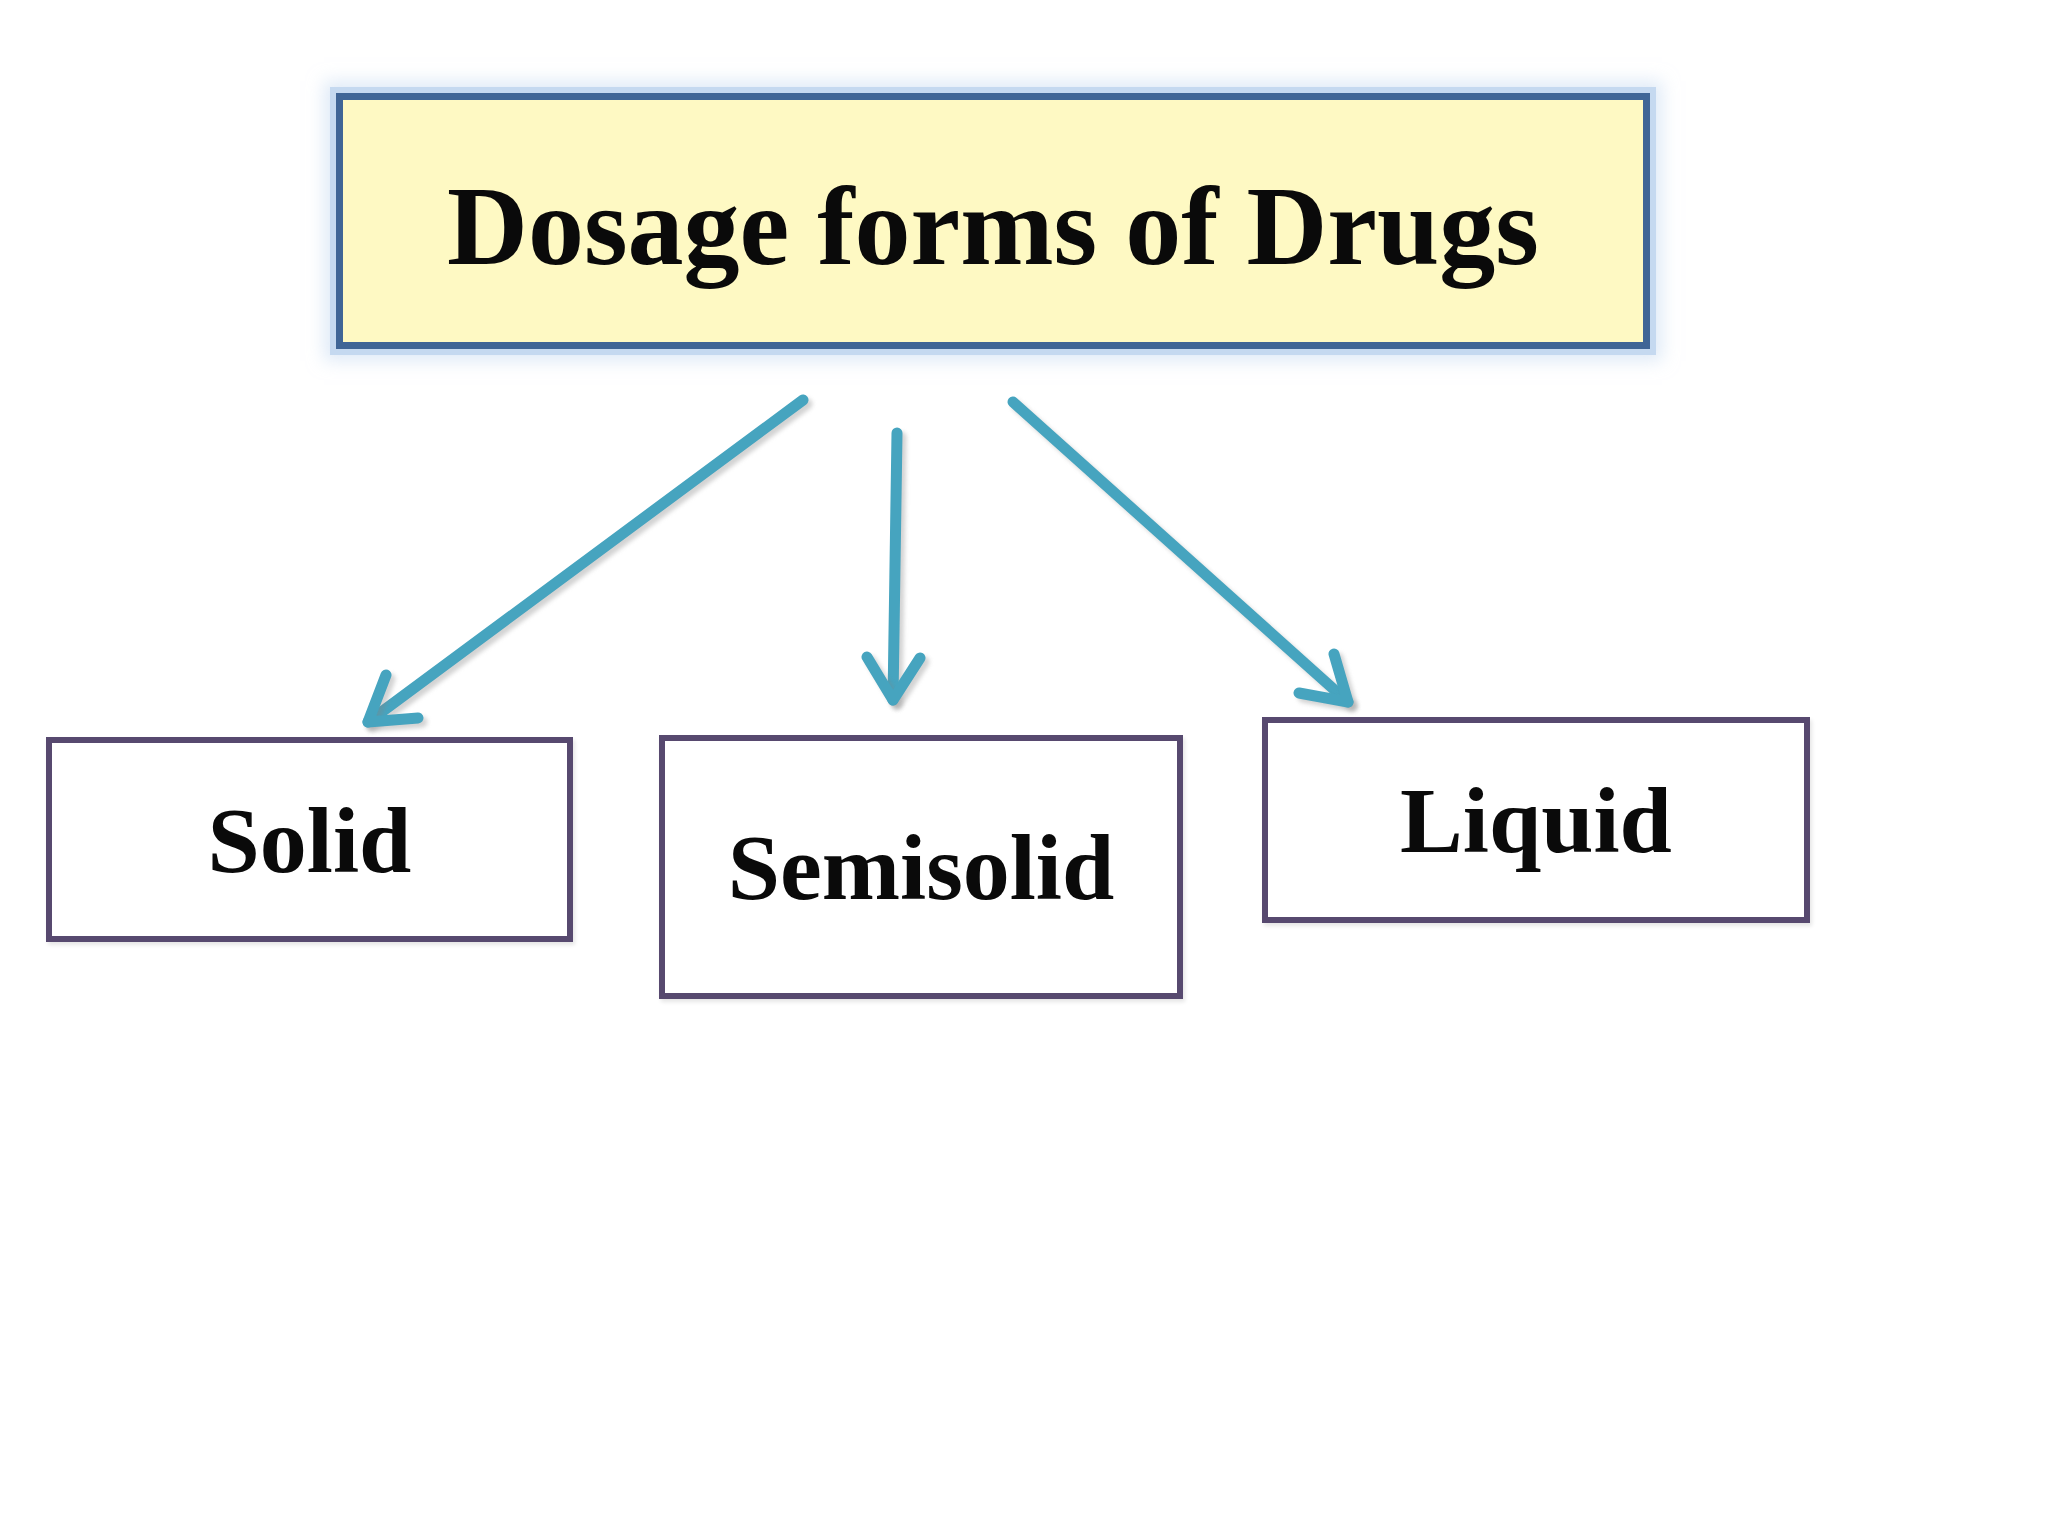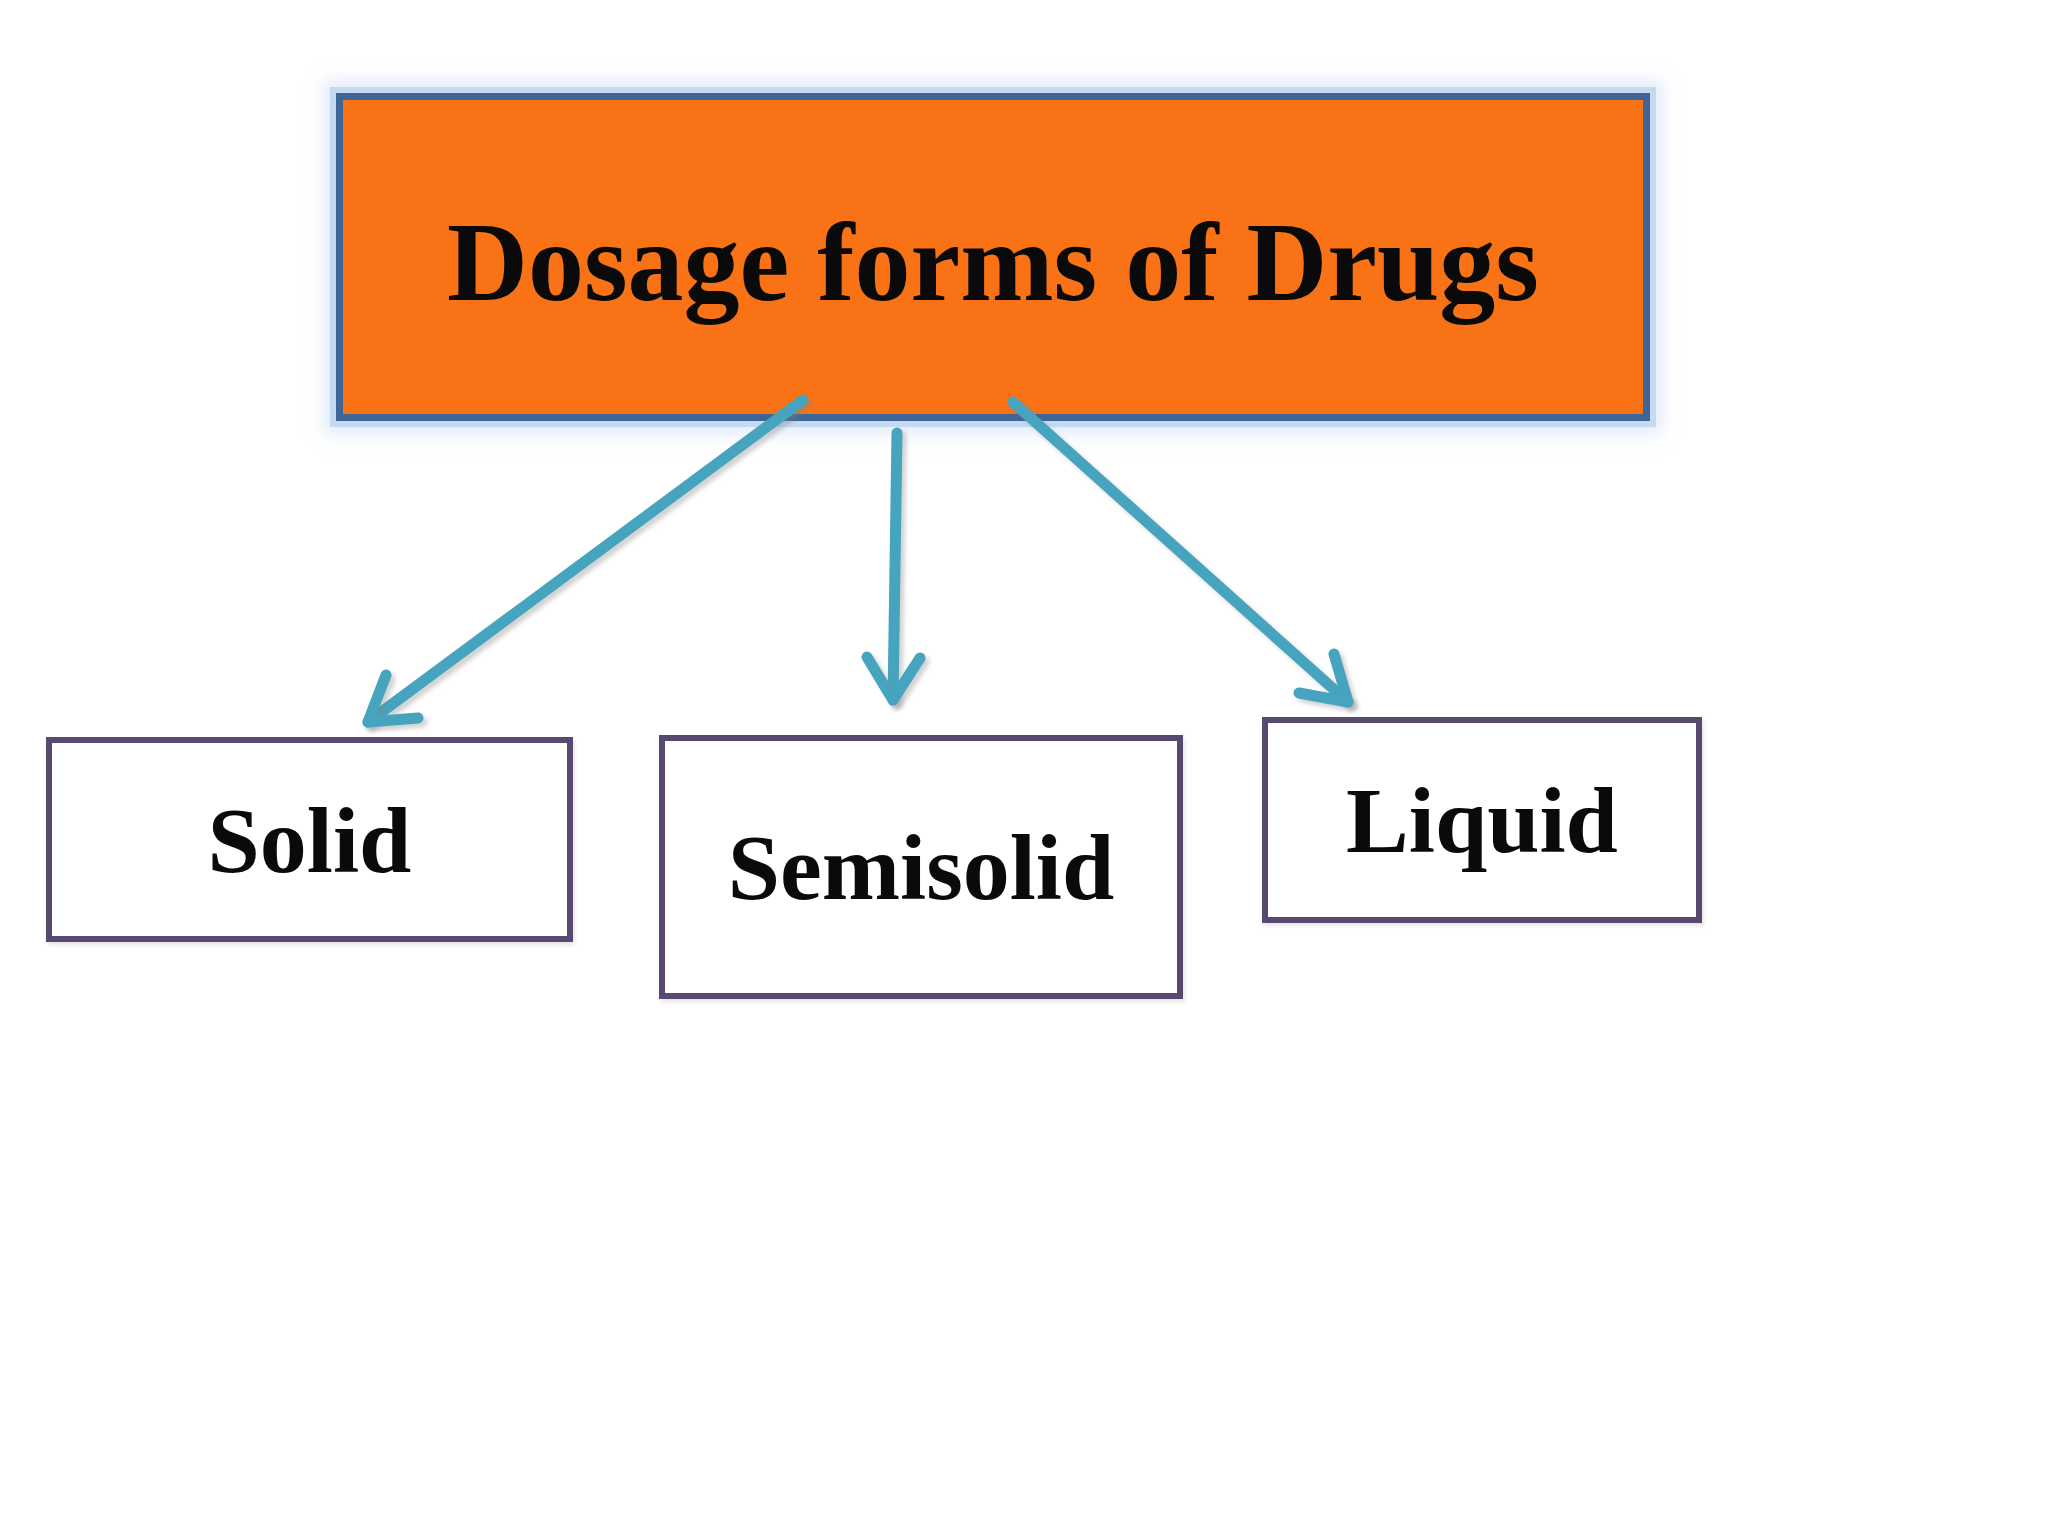--- a/index.html
+++ b/index.html
@@ -19,23 +19,23 @@
     inset: 0;
     background: var(--bg-color, #ffffff);
   }
 
   
   .title-box {
     position: absolute;
     left: 336px;
     top: 93px;
     width: 1314px;
-    height: 328px;
+    height: 256px;
     box-sizing: border-box;
-    background: #f97316;
+    background: #fef9c3;
     border: 7px solid var(--title-border, #3f6596);
     box-shadow:
       0 0 0 6px var(--title-halo, #c5d9f0),
       0 0 16px 12px rgba(197, 217, 240, 0.55);
     display: flex;
     align-items: center;
     justify-content: center;
     padding-top: 10px;
   }
   .title-text {
@@ -52,21 +52,21 @@
     box-sizing: border-box;
     background: #ffffff;
     border: 6px solid var(--child-border, #57496f);
     box-shadow: 2px 3px 4px rgba(0, 0, 0, 0.10);
     display: flex;
     align-items: center;
     justify-content: center;
   }
   .child-box.solid     { left: 46px;   top: 737px; width: 527px; height: 205px; }
   .child-box.semisolid { left: 659px;  top: 735px; width: 524px; height: 264px; }
-  .child-box.liquid    { left: 1262px; top: 717px; width: 440px; height: 206px; }
+  .child-box.liquid    { left: 1262px; top: 717px; width: 548px; height: 206px; }
 
   .child-label {
     font-size: 94px;
     font-weight: bold;
     color: var(--text-color, #0a0a0a);
     white-space: nowrap;
   }
 
   
   svg.arrows {

